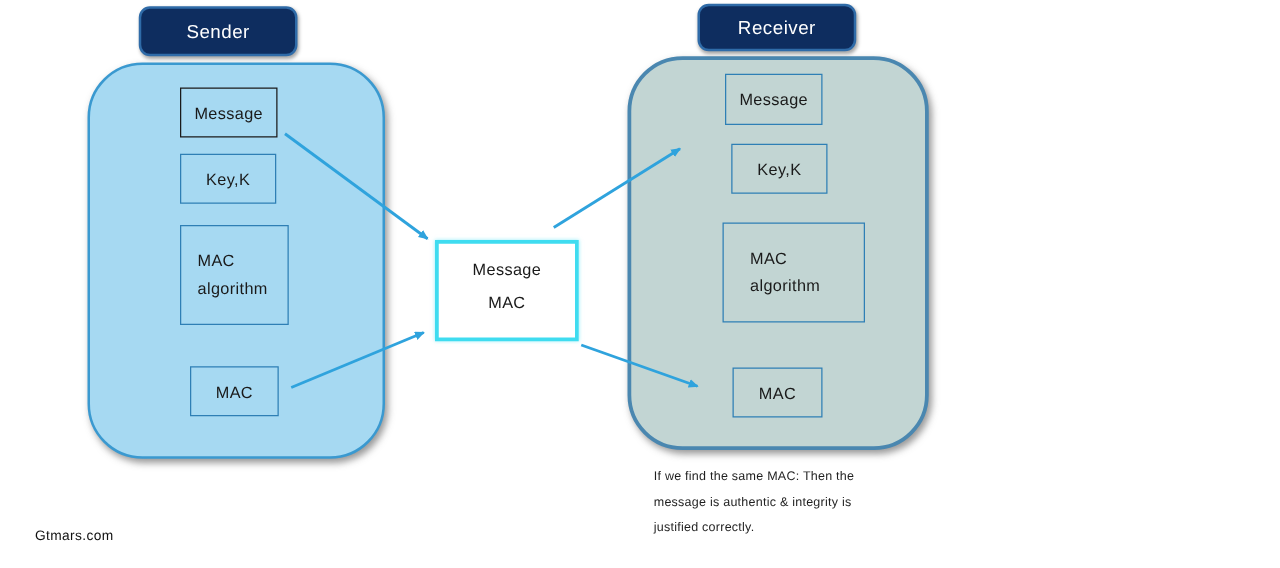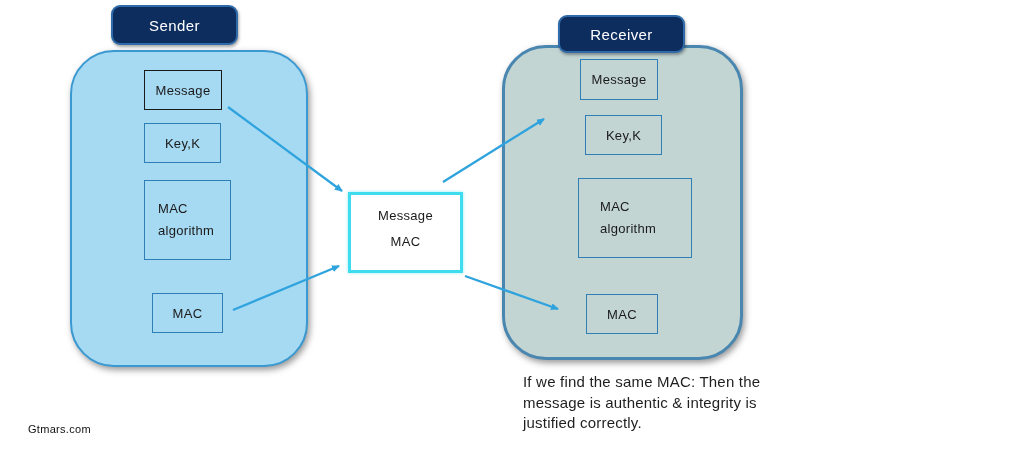--- a/index.html
+++ b/index.html
@@ -20,21 +20,21 @@
     border: 2px solid var(--badge-border);
     border-radius: 9px;
     color: #ffffff;
     font-size: 15px;
     letter-spacing: .4px;
     box-shadow: 1px 2px 3px rgba(0,0,0,.35);
     box-sizing: border-box;
     z-index: 3;
   }
   .sender-badge   { left: 111px; top: 5px; width: 127px; height: 40px; }
-  .receiver-badge { left: 558px; top: 3px; width: 127px; height: 38px; margin-top: 12px; }
+  .receiver-badge { left: 558px; top: 3px; width: 127px; height: 38px; }
 
   .container {
     position: absolute;
     border-radius: 44px;
     box-shadow: 2px 3px 6px rgba(70,70,70,.55);
     box-sizing: border-box;
     z-index: 1;
   }
   .sender-container {
     left: 70px; top: 50px; width: 238px; height: 317px;
@@ -89,21 +89,21 @@
     font-size: 13px;
     color: #1a1a1a;
     letter-spacing: .3px;
     box-sizing: border-box;
     z-index: 2;
   }
 
   .note {
     position: absolute;
     left: 523px; top: 372px;
-    font-size: 15px;
+    font-size: 10px;
     line-height: 20.5px;
     color: #1f1f1f;
     white-space: pre-line;
     letter-spacing: .2px;
     z-index: 2;
   }
   .watermark {
     position: absolute;
     left: 28px; top: 423px;
     font-size: 11px;

